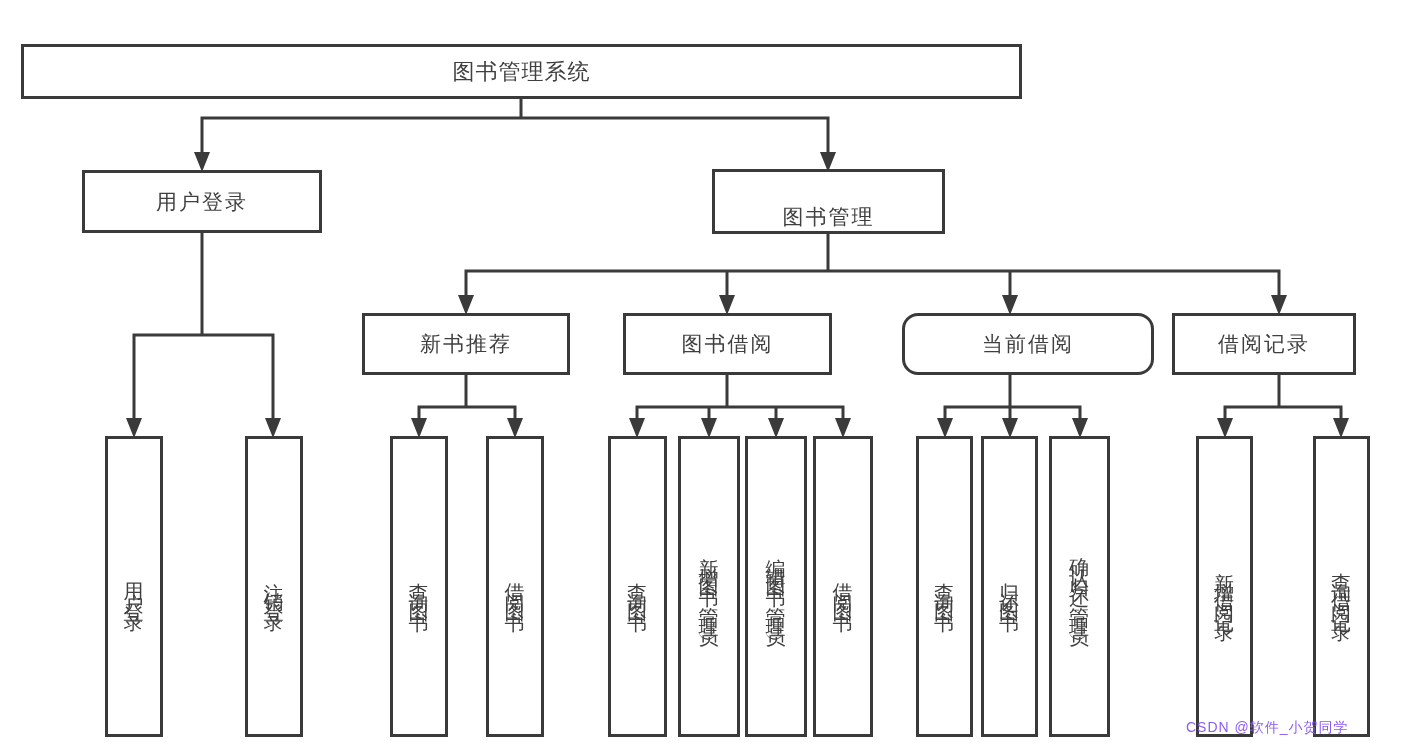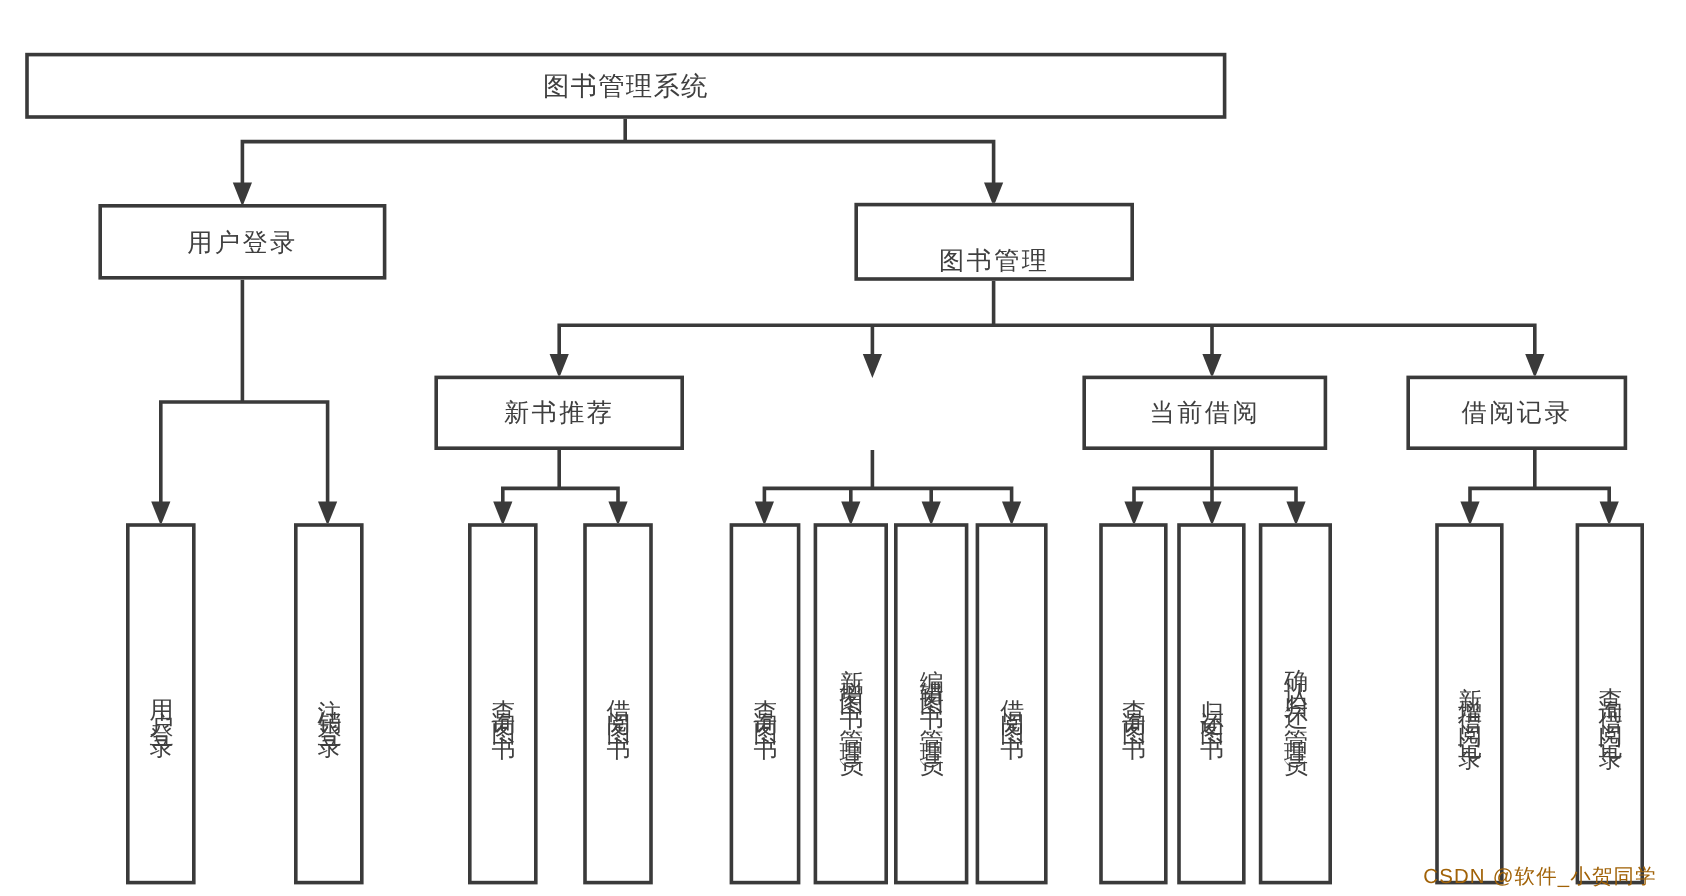--- a/index.html
+++ b/index.html
@@ -48,23 +48,23 @@
     text-orientation: mixed;
     font-size: 20px;
     letter-spacing: 10px;
     line-height: 1;
     white-space: nowrap;
   }
   #watermark {
     position: absolute;
     left: 1186px;
     top: 719px;
-    font-size: 17px;
+    font-size: 14px;
     letter-spacing: 1px;
-    color: #a16207;
+    color: #8b5cf6;
     white-space: nowrap;
     z-index: 3;
   }
 </style>
 </head>
 <body>
 
 <div id="stage">
 
   <svg id="wires" viewBox="0 0 1405 747" fill="none" stroke="#3a3a3a" stroke-width="3">
@@ -121,21 +121,24 @@
   <div class="node hnode" style="left:82px; top:170px; width:240px; height:63px;">
     <span>用户登录</span>
   </div>
   <div class="node hnode" style="left:712px; top:169px; width:233px; height:65px;align-items:flex-end;">
     <span>图书管理</span>
   </div>
 
   <div class="node hnode" style="left:362px; top:313px; width:208px; height:62px;">
     <span>新书推荐</span>
   </div>
-  <div class="node hnode" style="left:902px; top:313px; width:204px; height:62px;">
+  <div class="node hnode" style="left:623px; top:313px; width:209px; height:62px;">
+    <span>图书借阅</span>
+  </div>
+  <div class="node hnode" style="left:902px; top:313px; width:252px; height:62px;border-radius:16px;">
     <span>当前借阅</span>
   </div>
   <div class="node hnode" style="left:1172px; top:313px; width:184px; height:62px;">
     <span>借阅记录</span>
   </div>
 
   <div class="node vnode" style="left:105px; top:436px; width:58px; height:301px;">
     <span class="vlabel">用户登录</span>
   </div>
   <div class="node vnode" style="left:245px; top:436px; width:58px; height:301px;">

